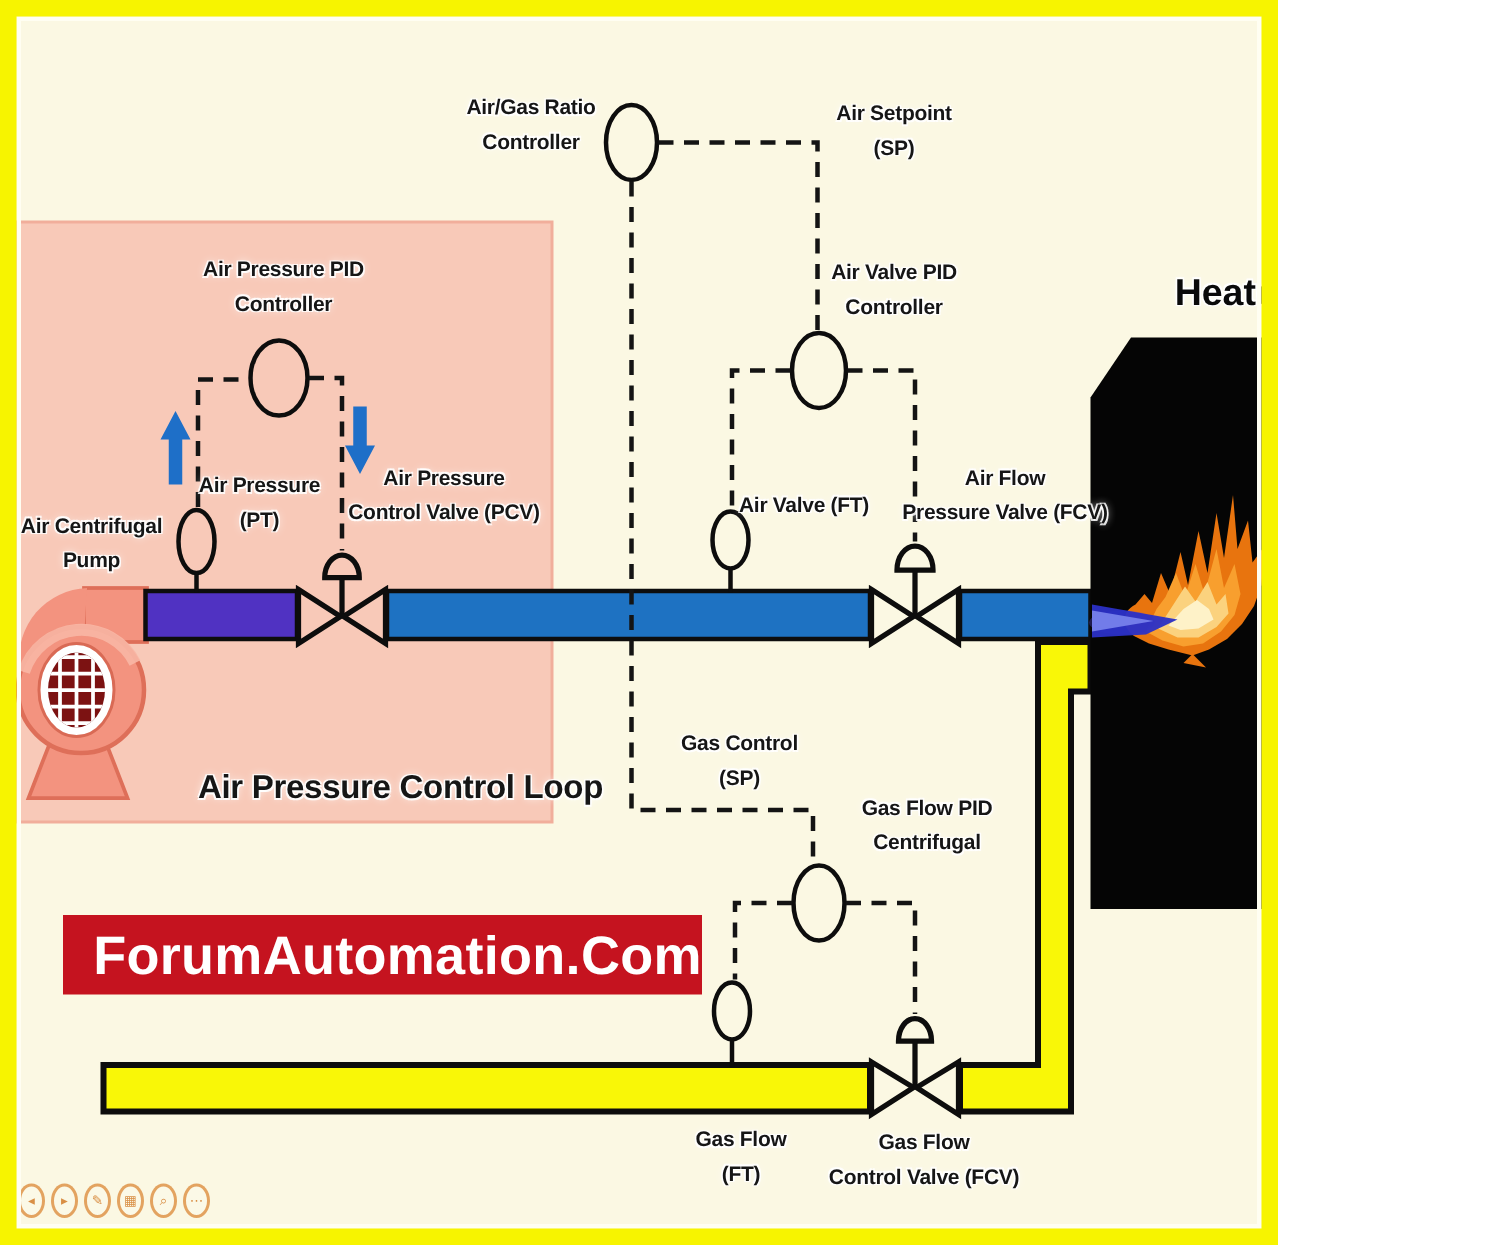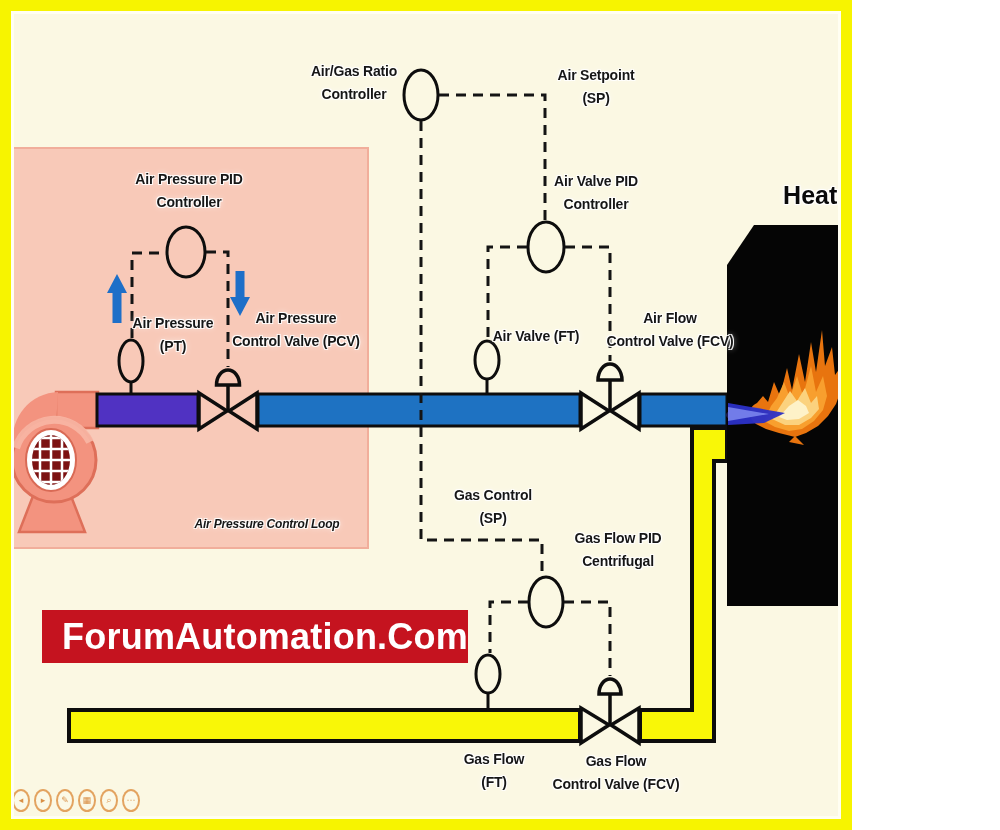--- a/index.html
+++ b/index.html
@@ -16,21 +16,21 @@
   #diagram-svg{position:absolute;left:0;top:0;z-index:1;}
   .lbl{
     position:absolute;z-index:10;transform:translateX(-50%);
     text-align:center;white-space:pre-line;
     font-weight:700;font-size:14px;line-height:23px;letter-spacing:-0.2px;
     color:#161616;
     text-shadow:-1px -1px 0 rgba(255,255,255,.85),1px -1px 0 rgba(255,255,255,.85),
                 -1px 1px 0 rgba(255,255,255,.85),1px 1px 0 rgba(255,255,255,.85),
                 0 0 6px rgba(255,255,255,.9);
   }
-  .lbl.loop-title{font-size:12px;letter-spacing:-0.2px;font-style:italic;}
+  .lbl.loop-title{font-size:22px;letter-spacing:-0.2px;}
   .lbl.heater-title{font-size:25px;letter-spacing:0;color:#0a0a0a;padding-left:16px;}
   #banner{
     position:absolute;left:42px;top:610px;width:406px;height:53px;z-index:10;
     background:#C5131F;color:#FFFFFF;
     display:flex;align-items:center;justify-content:center;
     font-weight:700;font-size:36px;letter-spacing:0.2px;padding-left:20px;
   }
   #viewer-toolbar{
     position:absolute;left:12px;top:789px;z-index:10;
     display:flex;gap:4px;align-items:center;
@@ -156,28 +156,30 @@
   </svg>
 
   <div class="lbl" style="left:354px;top:60px">Air/Gas Ratio
 Controller</div>
   <div class="lbl" style="left:596px;top:64px">Air Setpoint
 (SP)</div>
   <div class="lbl" style="left:596px;top:170px">Air Valve PID
 Controller</div>
   <div class="lbl" style="left:189px;top:168px">Air Pressure PID
 Controller</div>
+  <div class="lbl" style="left:61px;top:339px">Air Centrifugal
+Pump</div>
   <div class="lbl" style="left:173px;top:312px">Air Pressure
 (PT)</div>
   <div class="lbl" style="left:296px;top:307px">Air Pressure
 Control Valve (PCV)</div>
   <div class="lbl loop-title" style="left:267px;top:513px">Air Pressure Control Loop</div>
   <div class="lbl" style="left:536px;top:325px">Air Valve (FT)</div>
   <div class="lbl" style="left:670px;top:307px">Air Flow
-Control Valve (FCV)</div>
+Pressure Valve (FCV)</div>
   <div class="lbl heater-title" style="left:814px;top:184px">Heater</div>
   <div class="lbl" style="left:493px;top:484px">Gas Control
 (SP)</div>
   <div class="lbl" style="left:618px;top:527px">Gas Flow PID
 Centrifugal</div>
   <div class="lbl" style="left:494px;top:748px">Gas Flow
 (FT)</div>
   <div class="lbl" style="left:616px;top:750px">Gas Flow
 Control Valve (FCV)</div>
 

